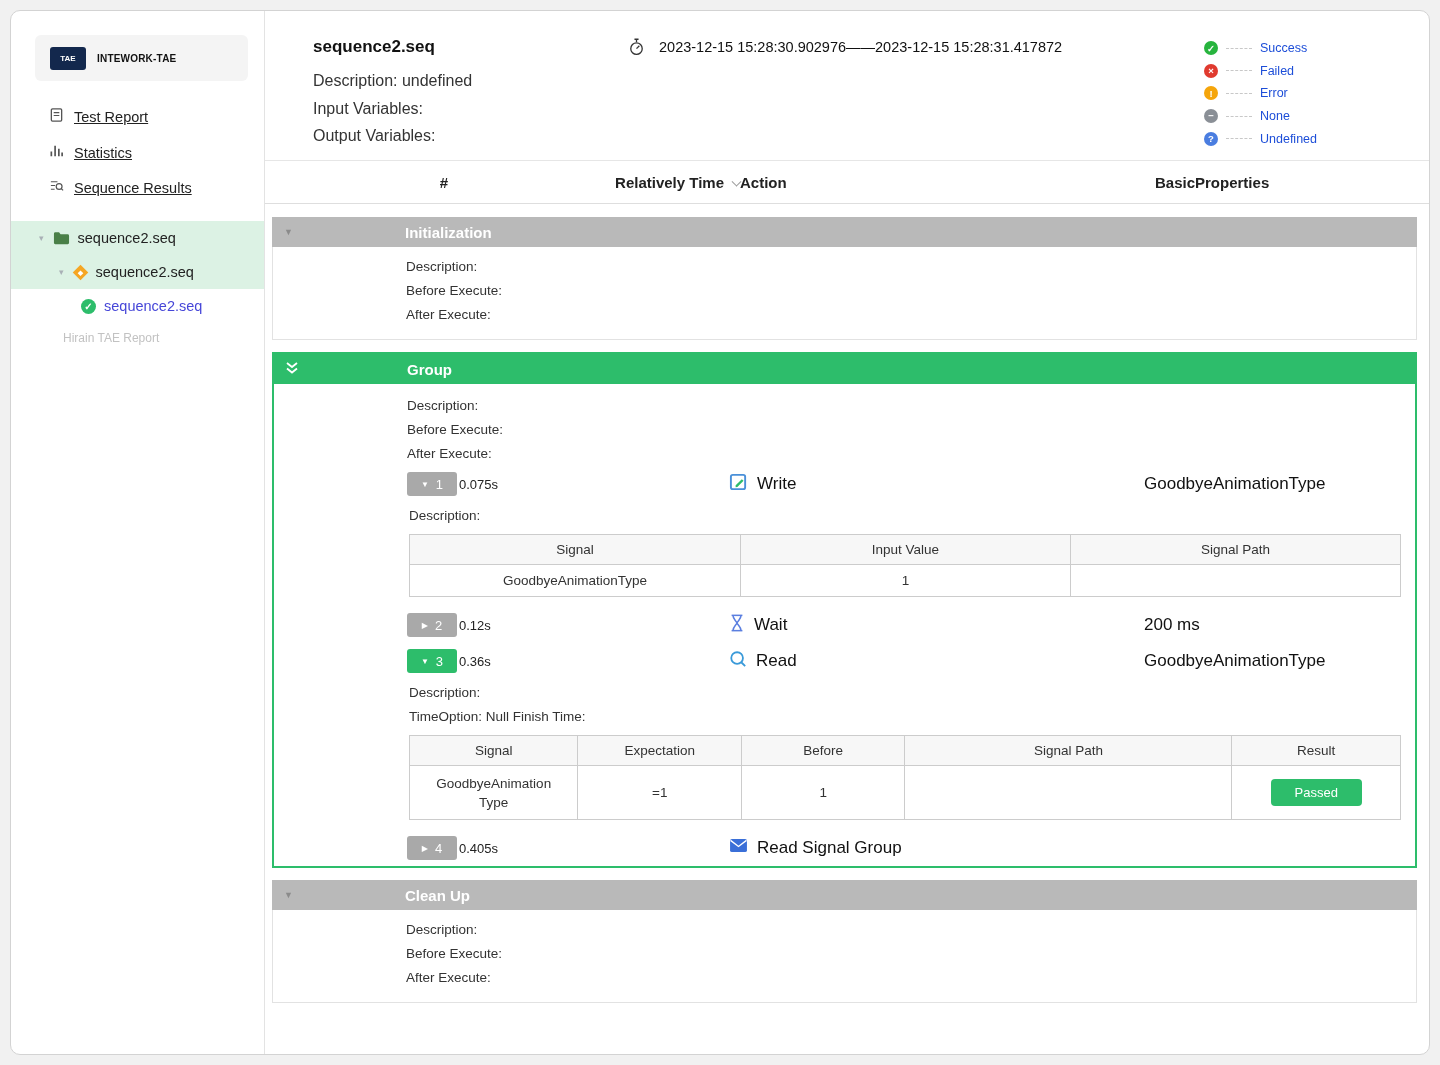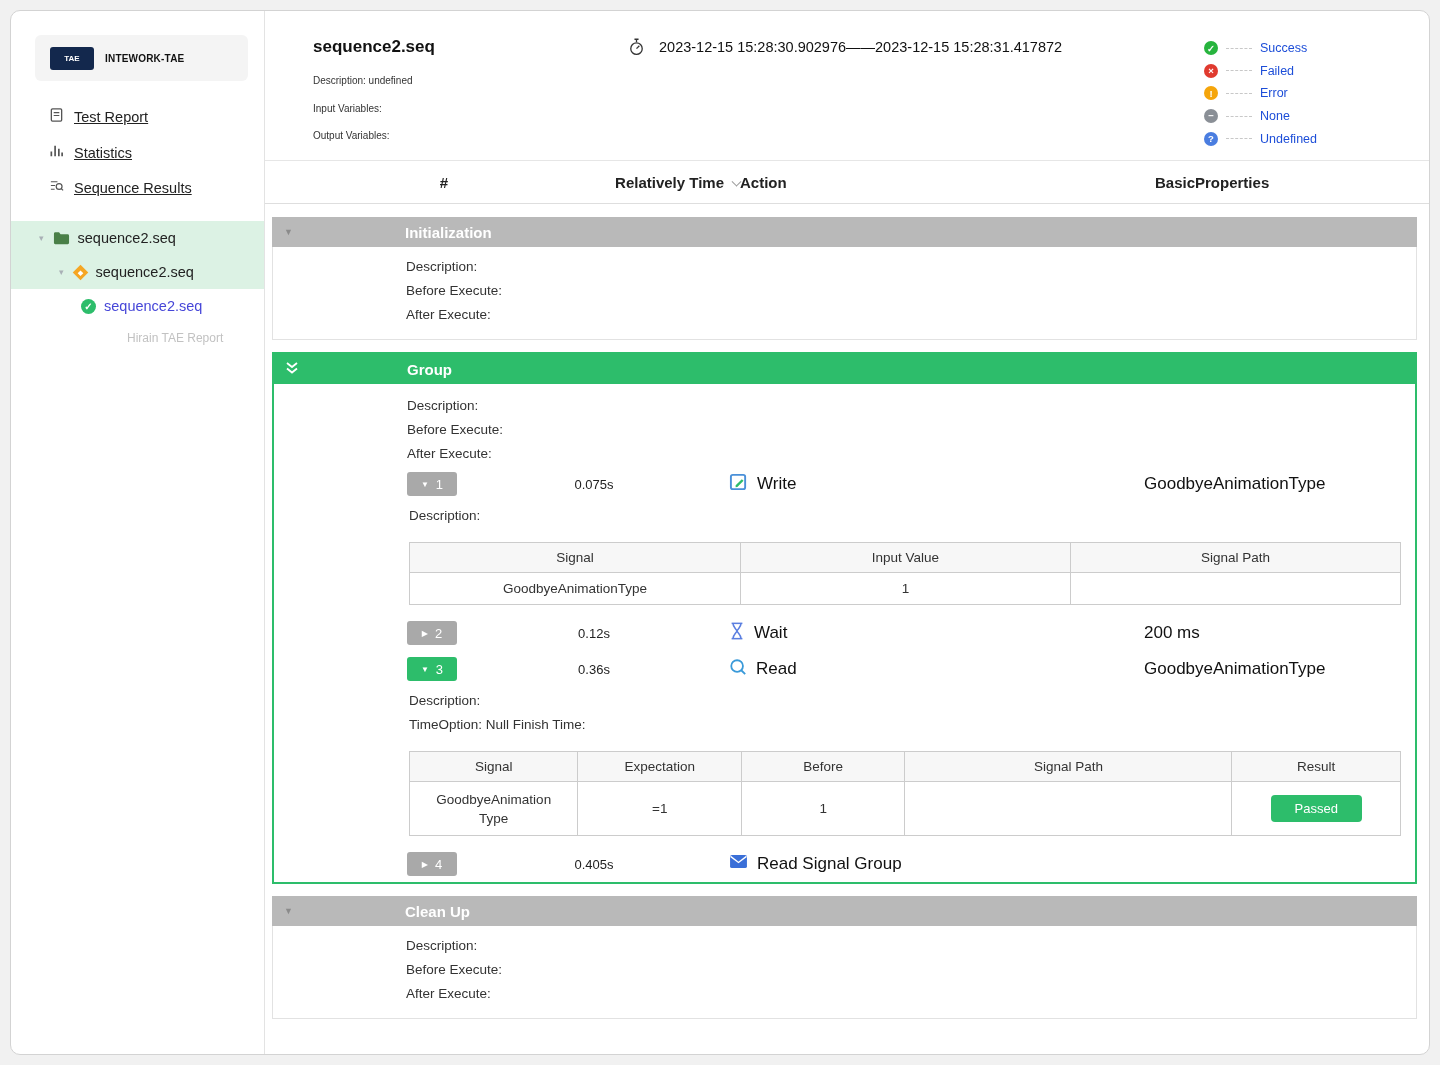--- a/index.html
+++ b/index.html
@@ -6,21 +6,21 @@
   html,body { width:1440px; height:1065px; }
   body { font-family:"Liberation Sans", sans-serif; background:#f1f1f1; position:relative; color:#222; }
 
   .app { position:absolute; left:10px; top:10px; width:1420px; height:1045px; background:#fff;
          border:1px solid #d3d3d3; border-radius:10px; display:flex; overflow:hidden; }
 
   
   .sidebar { width:254px; flex-shrink:0; border-right:1px solid #e3e3e3; padding-top:24px; }
   .logo-box { margin:0 16px 18px 24px; background:#f4f4f4; border-radius:6px; height:46px;
               display:flex; align-items:center; gap:11px; padding-left:15px; }
-  .logo-icon { width:44px; height:23px; background:#13284d; border-radius:3px; color:#fff;
+  .logo-icon { width:36px; height:23px; background:#13284d; border-radius:3px; color:#fff;
                font-size:8px; font-weight:bold; display:flex; align-items:center; justify-content:center; }
   .app-name { font-weight:bold; font-size:10px; color:#111; letter-spacing:.2px; }
 
   .menu-item { display:flex; align-items:center; gap:10px; padding:8px 0 8px 38px; cursor:pointer; }
   .menu-item .mi-label { font-size:14.5px; color:#222; text-decoration:underline; }
 
   .tree { margin-top:16px; }
   .tree-row { height:34px; display:flex; align-items:center; font-size:14.5px; color:#222; cursor:pointer; }
   .tree-row.hl { background:var(--row-green); }
   .tree-row.r1 { padding-left:28px; }
@@ -28,31 +28,31 @@
   .tree-row.r3 { padding-left:70px; }
   .tcaret { color:#a9b0b6; font-size:9px; margin-right:9px; }
   .tree-icon { margin-right:8px; display:flex; align-items:center; }
   .tree-row.r3 .tr-label { color:var(--blue-link); }
 
   .diamond { width:11px; height:11px; background:#f5a623; transform:rotate(45deg); position:relative; margin:0 2px; }
   .diamond::after { content:""; position:absolute; left:3.5px; top:3.5px; width:4px; height:4px; background:#fff; }
   .check-circle { width:15px; height:15px; border-radius:50%; background:var(--green); color:#fff;
                   font-size:10px; font-weight:bold; display:flex; align-items:center; justify-content:center; }
 
-  .sidebar-footer { margin-top:8px; padding-left:116px; font-size:12px; color:#c2c2c2; }
+  .sidebar-footer { margin-top:8px; padding-left:52px; font-size:12px; color:#c2c2c2; }
 
   
   .main { flex:1; display:flex; flex-direction:column; position:relative; }
 
   .report-header { position:relative; height:150px; border-bottom:1px solid #e6e6e6; padding:26px 0 0 48px; }
   .title-row { display:flex; align-items:center; }
   .rpt-title { font-size:17px; font-weight:bold; color:#111; width:315px; }
   .timer-icon { margin-right:14px; display:flex; align-items:center; }
   .time-range { font-size:14.5px; color:#111; }
-  .hdr-lines { margin-top:10px; font-size:10px; color:#333; line-height:27.5px; }
+  .hdr-lines { margin-top:10px; font-size:16px; color:#333; line-height:27.5px; }
 
   .legend { position:absolute; top:26px; right:112px; }
   .legend-row { display:flex; align-items:center; gap:8px; height:22.6px; }
   .lg-ic { width:14px; height:14px; border-radius:50%; color:#fff; font-size:9.5px; font-weight:bold;
            display:flex; align-items:center; justify-content:center; line-height:1; }
   .lg-0 { background:var(--success); } .lg-1 { background:var(--failed); } .lg-2 { background:var(--error); }
   .lg-3 { background:var(--none); } .lg-4 { background:var(--undef); }
   .lg-dash { width:26px; border-top:1.5px dashed #c8c8c8; }
   .lg-label { font-size:12.5px; color:#1d4ed8; }
 
@@ -77,29 +77,29 @@
   .green-sec .section-header { background:var(--green); margin:-0px; }
   .green-sec .section-body { padding:10px 0 0; }
 
   .desc-block { padding-left:133px; font-size:13.5px; color:#333; line-height:24px; }
 
   .step-row { height:36px; }
   .badge { grid-column:2; width:50px; height:24px; border-radius:3px; background:var(--badge-gray); color:#fff;
            display:flex; align-items:center; justify-content:center; gap:7px; font-size:13px; cursor:pointer; }
   .badge .bc { font-size:8px; }
   .badge.green { background:var(--green); }
-  .step-time { grid-column:3; text-align:center; font-size:13px; color:#222; }
+  .step-time { grid-column:3; font-size:13px; color:#222; }
   .step-action { grid-column:4; display:flex; align-items:center; gap:9px; font-size:17px; color:#111; }
   .step-props { grid-column:5; font-size:17px; color:#111; }
 
   .step-detail { padding:2px 14px 10px 135px; }
   .dline { font-size:13.5px; color:#333; line-height:24px; }
   .dpair span + span { }
 
-  table.sig { width:100%; border-collapse:collapse; margin-top:14px; table-layout:fixed; }
+  table.sig { width:100%; border-collapse:collapse; margin-top:6px; table-layout:fixed; }
   .sig th, .sig td { border:1px solid #ccc; font-size:13.5px; color:#333; text-align:center; padding:6px 8px; font-weight:normal; }
   .sig th { background:#f7f7f7; height:30px; }
   .sig td { height:32px; background:#fff; }
   .sig td.tall { height:54px; }
   .wrapcell { display:inline-block; max-width:122px; word-break:break-all; line-height:19px; }
   .passed-btn { display:inline-block; background:var(--green); color:#fff; font-size:13px; padding:6px 24px; border-radius:4px; }
 </style>
 </head>
 <body>
 

